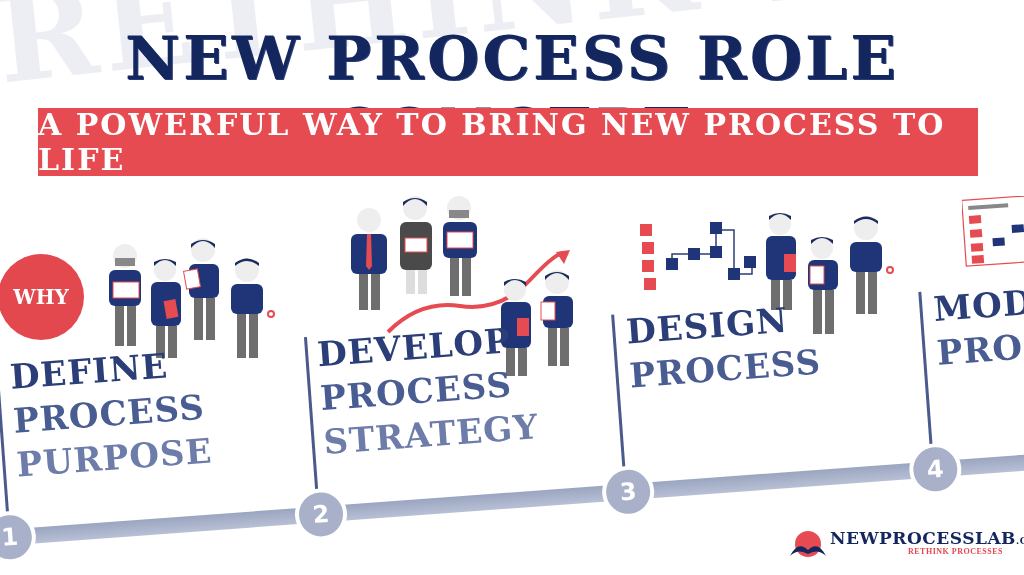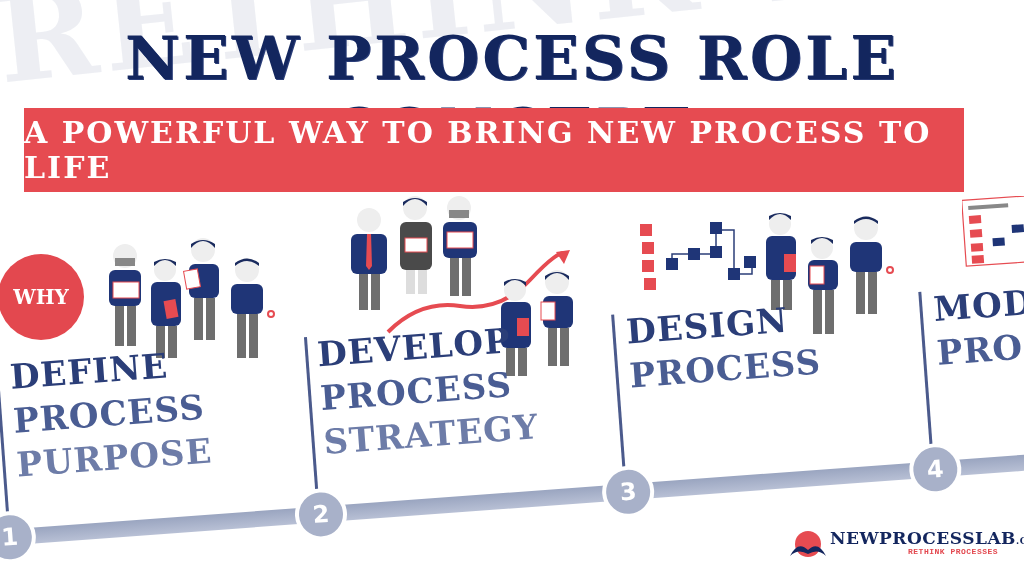--- a/index.html
+++ b/index.html
@@ -16,21 +16,21 @@
     opacity:0.8;
   }
   .title {
     position:absolute; left:0; width:1024px; top:22px; text-align:center;
     font-family:"DejaVu Serif",serif; font-weight:bold;
     font-size:60px; letter-spacing:3px; color:#13265e;
     line-height:72px;
     text-shadow:1px 1px 0 #2a3d78;
   }
   .banner {
-    position:absolute; left:24px; top:108px; width:940px; height:84px;
+    position:absolute; left:38px; top:108px; width:940px; height:68px;
     background:#e64b51;
     display:flex; align-items:center; justify-content:center;
   }
   .banner span {
     font-family:"DejaVu Serif",serif; font-weight:bold; color:#fff;
     font-size:30px; letter-spacing:2px;
   }
 
   
   .stage {
@@ -73,21 +73,21 @@
     position:absolute; left:788px; top:528px; height:30px; width:230px;
   }
   .logo-brand {
     position:absolute; left:42px; top:0;
     font-family:"DejaVu Serif",serif; font-weight:bold; font-size:17px;
     color:#13265e; letter-spacing:0.5px; white-space:nowrap;
   }
   .logo-brand small { font-size:9px; }
   .logo-tag {
     position:absolute; left:120px; top:19px;
-    font-family:Liberation Mono, monospace; font-weight:bold; font-size:8px;
+    font-family:Liberation Serif, serif; font-weight:bold; font-size:8px;
     color:#e3484f; letter-spacing:0.5px; white-space:nowrap;
   }
 </style>
 </head>
 <body>
 
 <div class="bg-word">RETHINK YOUR PROCESS</div>
 
 <div class="title">NEW PROCESS ROLE CONCEPT</div>
 

